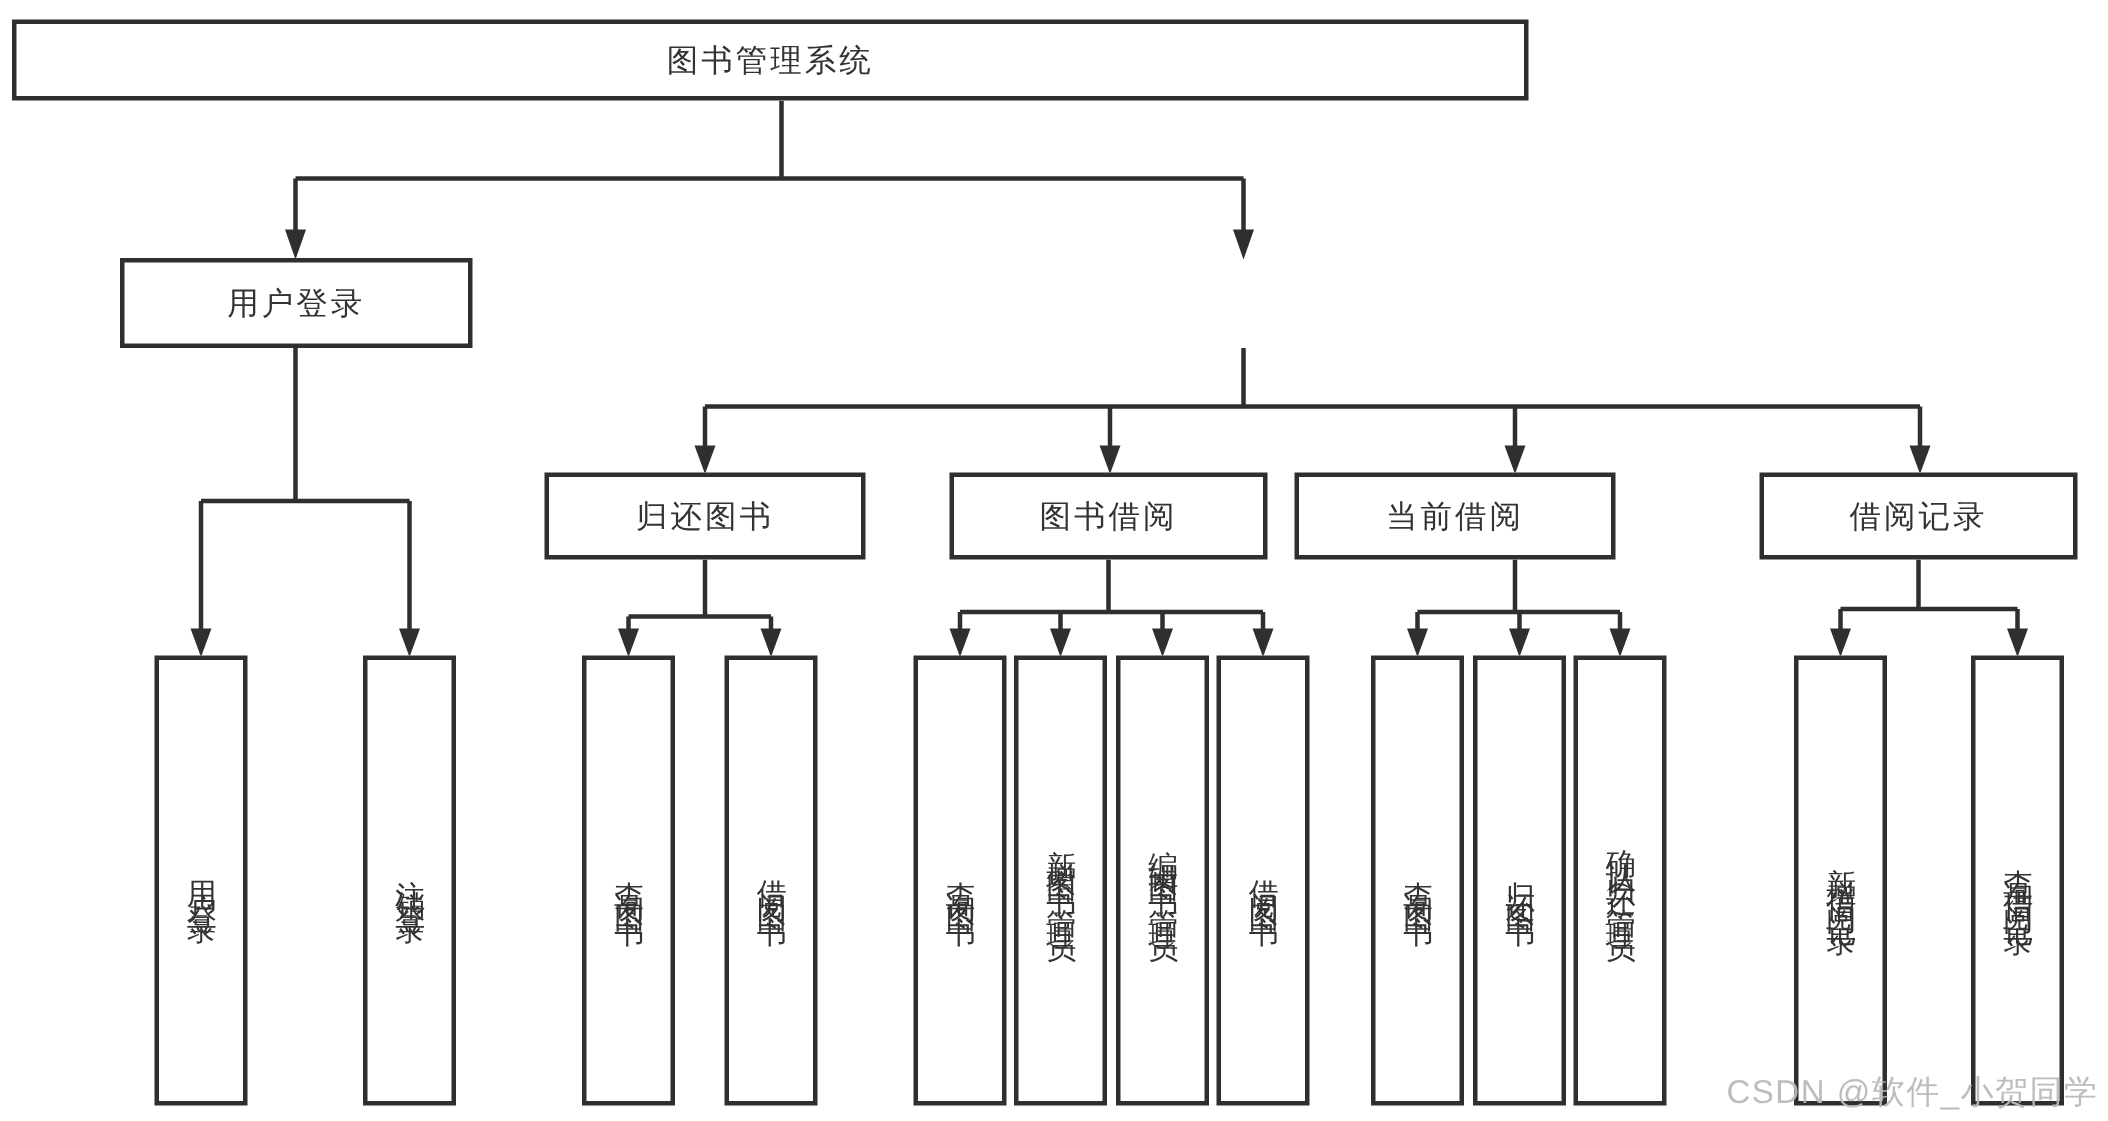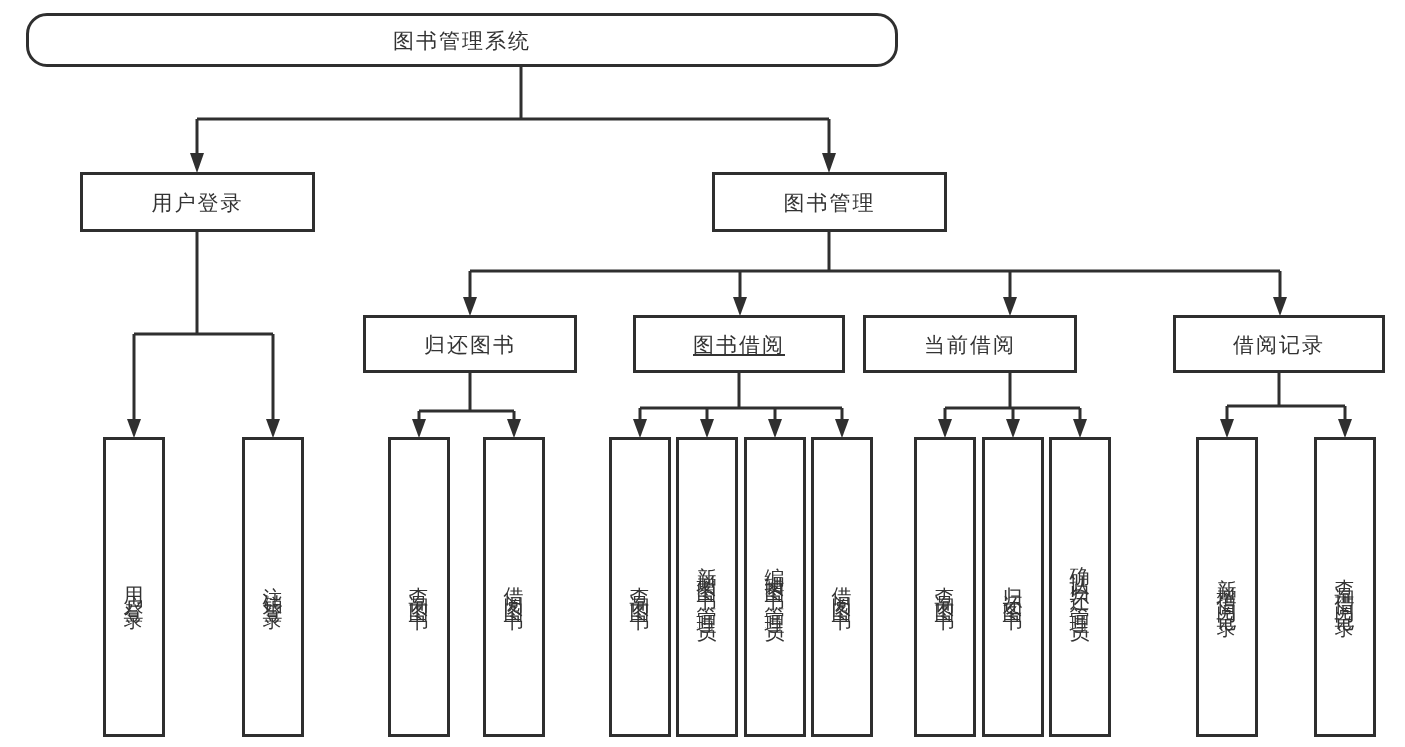--- a/index.html
+++ b/index.html
@@ -109,27 +109,26 @@
       <polygon points="768,419 782,419 775,438"></polygon>
       <polygon points="835,419 849,419 842,438"></polygon>
       <polygon points="938,419 952,419 945,438"></polygon>
       <polygon points="1006,419 1020,419 1013,438"></polygon>
       <polygon points="1073,419 1087,419 1080,438"></polygon>
       <polygon points="1220,419 1234,419 1227,438"></polygon>
       <polygon points="1338,419 1352,419 1345,438"></polygon>
     </g>
   </svg>
 
-  <div class="node" style="left:26px;top:13px;width:872px;height:54px;border-radius:21px;">图书管理系统</div>
+  <div class="node" style="left:8px;top:13px;width:1011px;height:54px;">图书管理系统</div>
 
   <div class="node" style="left:80px;top:172px;width:235px;height:60px;">用户登录</div>
-  <div class="node" style="left:712px;top:172px;width:235px;height:60px;">图书管理</div>
 
   <div class="node" style="left:363px;top:315px;width:214px;height:58px;">归还图书</div>
-  <div class="node" style="left:633px;top:315px;width:212px;height:58px;text-decoration:underline;">图书借阅</div>
+  <div class="node" style="left:633px;top:315px;width:212px;height:58px;">图书借阅</div>
   <div class="node" style="left:863px;top:315px;width:214px;height:58px;">当前借阅</div>
   <div class="node" style="left:1173px;top:315px;width:212px;height:58px;">借阅记录</div>
 
   <div class="node leaf" style="left:103px;top:437px;width:62px;height:300px;">用户登录</div>
   <div class="node leaf" style="left:242px;top:437px;width:62px;height:300px;">注销登录</div>
 
   <div class="node leaf" style="left:388px;top:437px;width:62px;height:300px;">查询图书</div>
   <div class="node leaf" style="left:483px;top:437px;width:62px;height:300px;">借阅图书</div>
 
   <div class="node leaf" style="left:609px;top:437px;width:62px;height:300px;">查询图书</div>
@@ -137,13 +136,14 @@
   <div class="node leaf" style="left:744px;top:437px;width:62px;height:300px;">编辑图书（管理员）</div>
   <div class="node leaf" style="left:811px;top:437px;width:62px;height:300px;">借阅图书</div>
 
   <div class="node leaf" style="left:914px;top:437px;width:62px;height:300px;">查询图书</div>
   <div class="node leaf" style="left:982px;top:437px;width:62px;height:300px;">归还图书</div>
   <div class="node leaf" style="left:1049px;top:437px;width:62px;height:300px;">确认归还（管理员）</div>
 
   <div class="node leaf" style="left:1196px;top:437px;width:62px;height:300px;">新增借阅记录</div>
   <div class="node leaf" style="left:1314px;top:437px;width:62px;height:300px;">查询借阅记录</div>
 
+  <div class="watermark">CSDN @软件_小贺同学</div>
 </div>
 
 </body></html>

